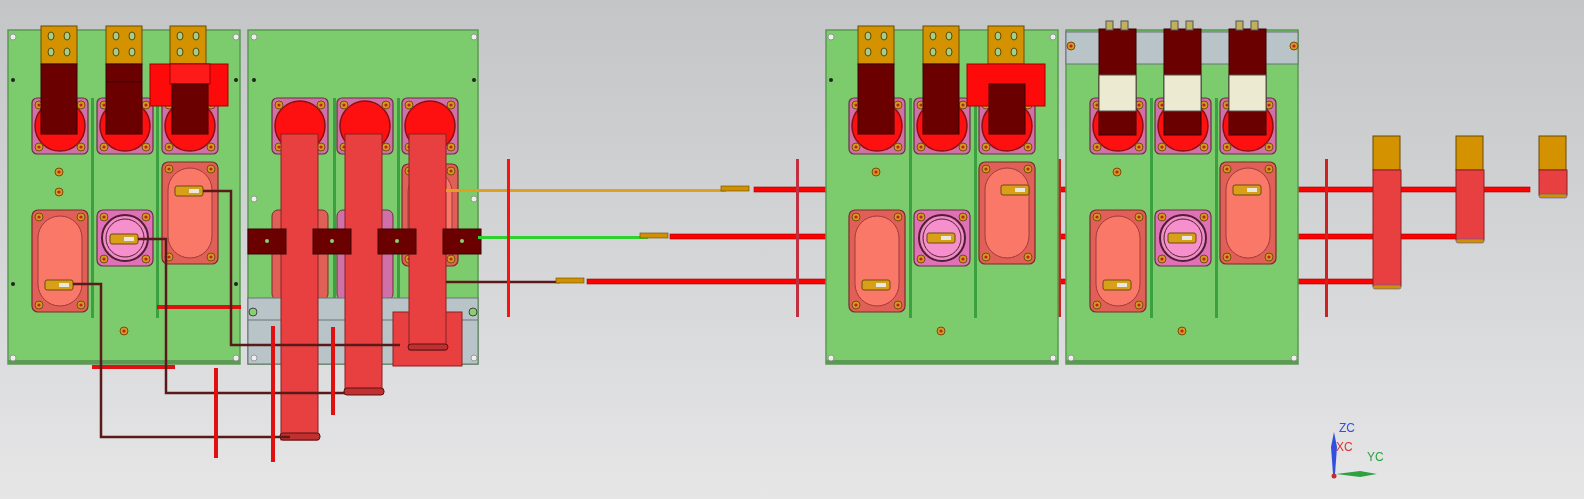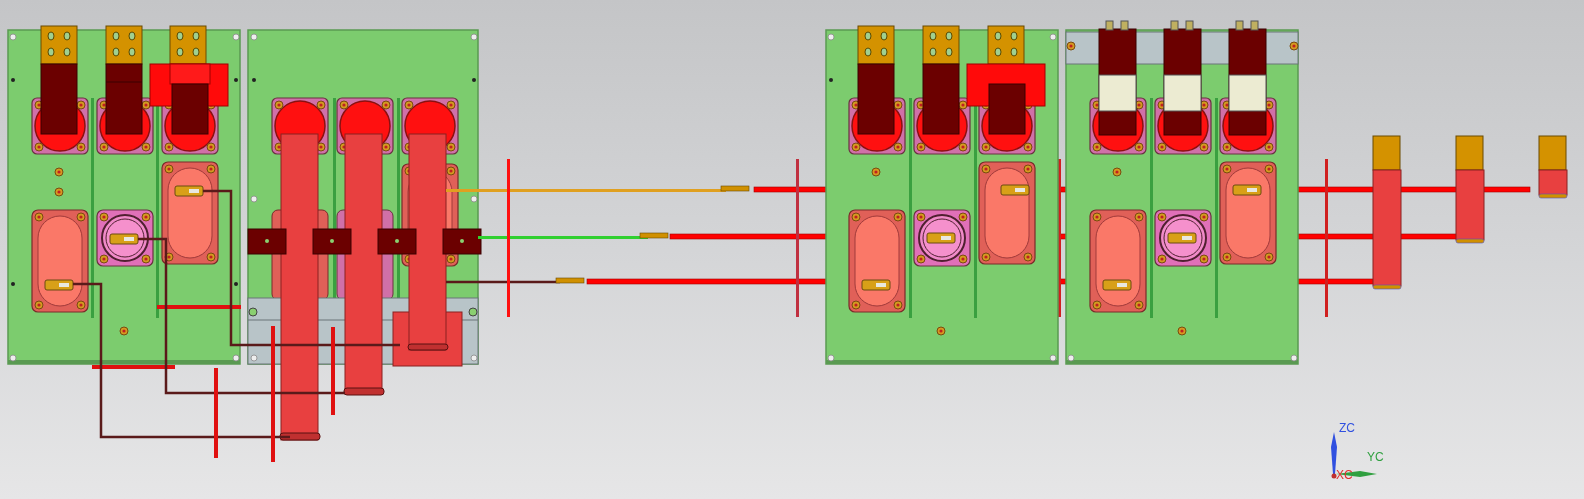--- a/index.html
+++ b/index.html
@@ -254,13 +254,13 @@
 
   <g>
     <polygon points="1334,432 1331,447 1333,474 1335,474 1337,447" fill="#3050e0"></polygon>
     <polygon points="1336,474 1360,471 1377,474 1360,477" fill="#30a040"></polygon>
     <circle cx="1334" cy="476" r="2.5" fill="#c03030"></circle>
   </g>
 </svg>
 
 <span class="triad-label" style="left:1339px;top:421px;color:#3050e0">ZC</span>
 <span class="triad-label" style="left:1367px;top:450px;color:#30a040">YC</span>
-<span class="triad-label" style="left:1336px;top:468px;color:#e03030">XC</span>
+<span class="triad-label" style="left:1336px;top:440px;color:#e03030">XC</span>
 
 </body></html>

